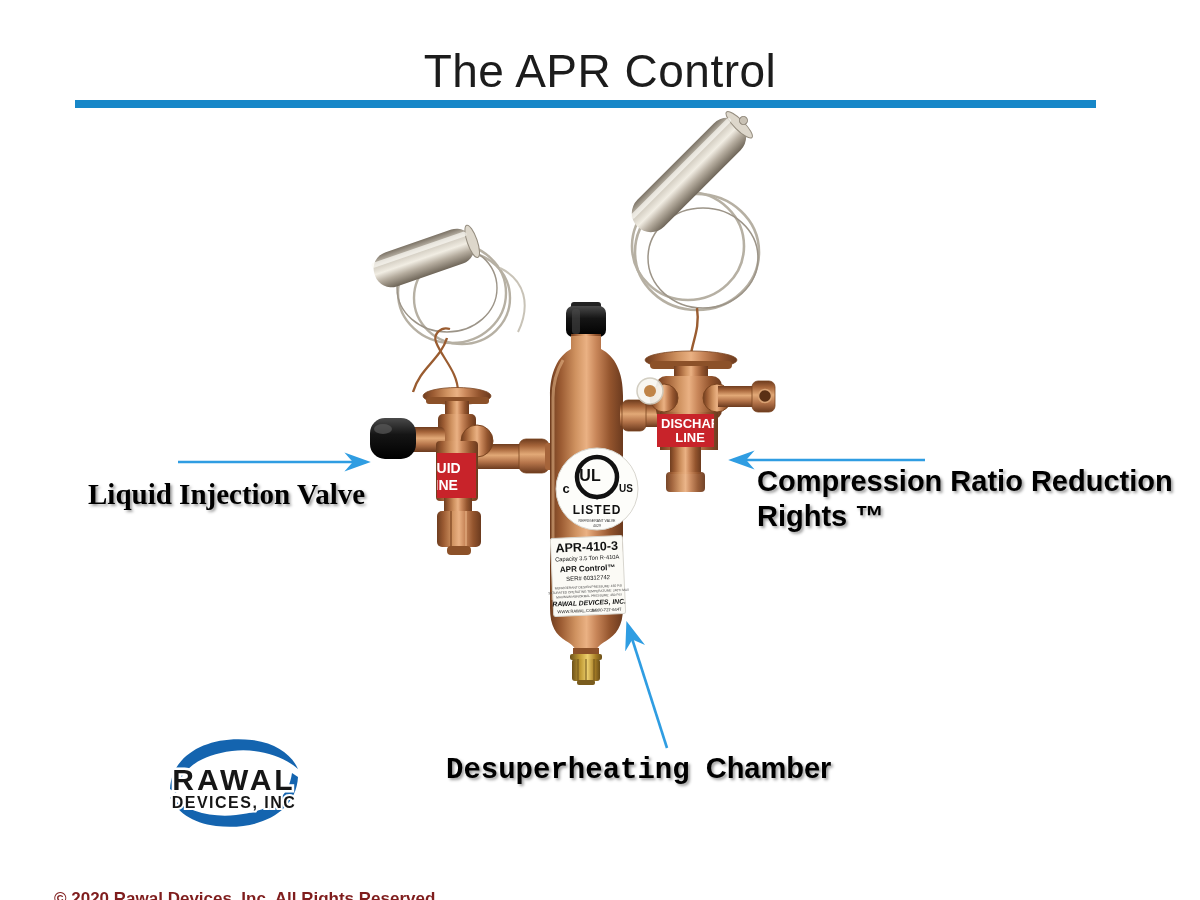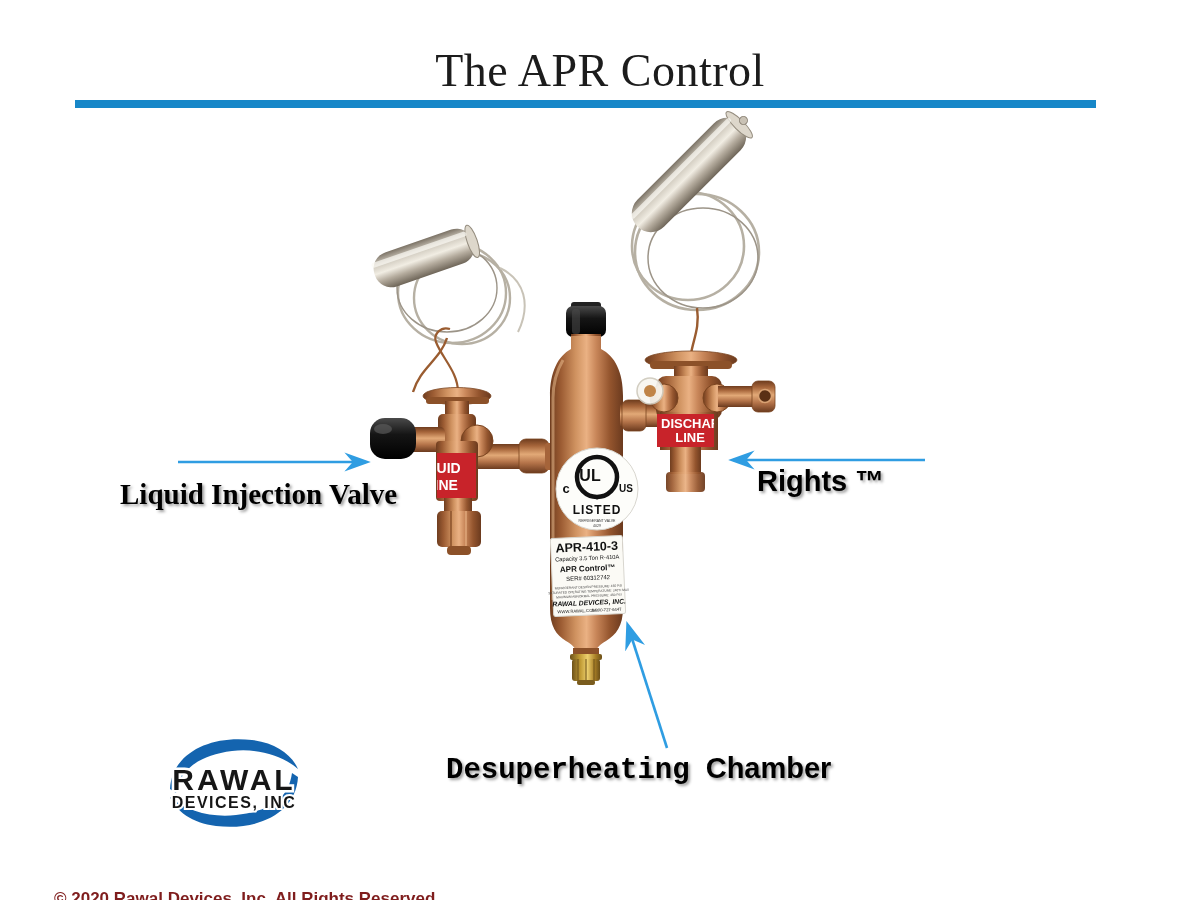--- a/index.html
+++ b/index.html
@@ -1,25 +1,25 @@
 <!DOCTYPE html>
 <html><head>
 <meta charset="utf-8">
 <style>
   html,body{margin:0;padding:0;background:#888;}
   .slide{position:relative;width:1200px;height:900px;background:#ffffff;overflow:hidden;
          font-family:"Liberation Sans",sans-serif;}
   .title{position:absolute;left:0;top:44px;width:100%;text-align:center;
-         font-family:Liberation Serif, serif;font-size:46px;font-weight:400;
+         font-family:Liberation Sans, sans-serif;font-size:46px;font-weight:400;
          color:#1c1c1c;letter-spacing:.5px;}
   .rule{position:absolute;left:75px;top:100px;width:1021px;height:8px;background:#1787c8;}
   .product-wrap{position:absolute;left:340px;top:110px;width:450px;height:580px;}
   .arrows-overlay{position:absolute;left:0;top:0;width:1200px;height:900px;pointer-events:none;}
   .callout{position:absolute;color:#000;text-shadow:2px 2px 3px rgba(0,0,0,.38);white-space:nowrap;}
-  .callout-serif{font-family:"Liberation Serif","DejaVu Serif",serif;font-weight:700;font-size:29px;margin-left:32px;}
+  .callout-serif{font-family:"Liberation Serif","DejaVu Serif",serif;font-weight:700;font-size:29px;}
   .callout-sans{font-family:"Liberation Sans",sans-serif;font-weight:700;font-size:29px;line-height:1.22;}
   #callout-liquid{left:88px;top:478px;}
   #callout-crr{left:757px;top:464px;}
   #callout-desuper{left:446px;top:752px;font-size:29px;}
   #callout-desuper .w1{font-family:Liberation Mono, monospace;font-weight:700;}
   #callout-desuper .w2{font-family:"Liberation Sans",sans-serif;font-weight:700;margin-left:8px;}
   .logo{position:absolute;left:148px;top:731px;width:172px;height:104px;}
   .copyright{position:absolute;left:38px;top:889px;font-weight:700;font-size:17px;color:#7f1d1d;margin-left:16px;}
 </style>
 </head>
@@ -225,20 +225,21 @@
       </marker>
     </defs>
     <line x1="178" y1="462" x2="366" y2="462" stroke="#2f9de2" stroke-width="2.4" marker-end="url(#ah)"></line>
     <line x1="925" y1="460" x2="733" y2="460" stroke="#2f9de2" stroke-width="2.4" marker-end="url(#ah)"></line>
     <line x1="667" y1="748" x2="628" y2="626" stroke="#2f9de2" stroke-width="2.6" marker-end="url(#ah)"></line>
   </svg>
 
   <div id="callout-liquid" class="callout callout-serif">Liquid Injection Valve</div>
 
   <div id="callout-crr" class="callout callout-sans">
+    <div>Compression Ratio Reduction</div>
     <div>Rights ™</div>
   </div>
 
   <div id="callout-desuper" class="callout">
     <span class="w1">Desuperheating</span><span class="w2"> Chamber</span>
   </div>
 
   <div class="logo">
     <svg viewBox="0 0 172 104" width="172" height="104">
       <g fill="#1464af">

